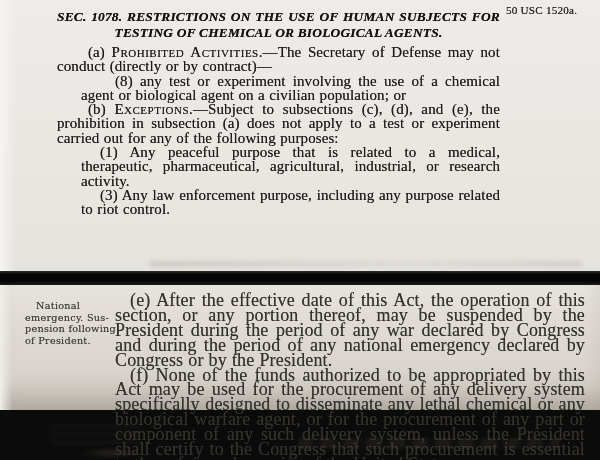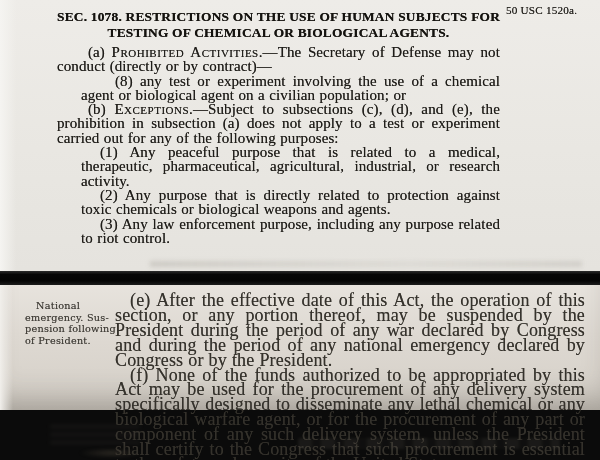--- a/index.html
+++ b/index.html
@@ -12,21 +12,21 @@
   .page-top{
     position:absolute;left:0;top:0;width:600px;height:271px;
     background:linear-gradient(180deg,#eeece8 0%,#e9e7e2 55%,#e5e3de 100%);
   }
   .page-top::before{
     content:"";position:absolute;left:0;top:0;width:16px;height:100%;
     background:linear-gradient(90deg,#f5f4f1,rgba(245,244,241,0));
   }
   .top-col{position:absolute;left:57px;top:9px;width:443px;}
   .h-line{display:block;font-weight:bold;font-size:13.4px;line-height:15.5px;
-    color:#15130f;letter-spacing:.2px;text-shadow:0 0 .45px rgba(21,19,15,.85);}
+    color:#15130f;letter-spacing:.2px;text-shadow:0 0 .45px rgba(21,19,15,.85);font-style:italic;}
   .h-line1{text-align:justify;text-align-last:justify;}
   .h-line2{text-align:center;margin-bottom:5px;}
   .sidenote{
     position:absolute;left:506px;top:4px;width:92px;
     font-size:11.2px;line-height:13px;color:#22201c;letter-spacing:.2px;
     text-shadow:0 0 .4px rgba(34,32,28,.7);
   }
   .t{
     margin:0;font-size:15px;line-height:14.3px;color:#1f1d19;
     text-align:justify;word-spacing:.6px;letter-spacing:.1px;
@@ -97,21 +97,20 @@
     <div class="sidenote">50 USC 1520a.</div>
     <div class="top-col">
       <h1 style="margin:0;font-size:inherit;">
         <span class="h-line h-line1">SEC. 1078. RESTRICTIONS ON THE USE OF HUMAN SUBJECTS FOR</span>
         <span class="h-line h-line2">TESTING OF CHEMICAL OR BIOLOGICAL AGENTS.</span>
       </h1>
       <p class="t sub"><span>(a) </span><span class="sc">Prohibited Activities</span><span>.—The Secretary of Defense may not conduct (directly or by contract)—</span></p>
       <p class="t item item-a">(8) any test or experiment involving the use of a chemical agent or biological agent on a civilian population; or</p>
       <p class="t sub"><span>(b) </span><span class="sc">Exceptions</span><span>.—Subject to subsections (c), (d), and (e), the prohibition in subsection (a) does not apply to a test or experiment carried out for any of the following purposes:</span></p>
       <p class="t item item-b">(1) Any peaceful purpose that is related to a medical, therapeutic, pharmaceutical, agricultural, industrial, or research activity.</p>
-      <p class="t item item-b">(2) Any purpose that is directly related to protection against toxic chemicals or biological weapons and agents.</p>
       <p class="t item item-b">(3) Any law enforcement purpose, including any purpose related to riot control.</p>
     </div>
     <div class="streak-top"></div>
   </section>
 
   <div class="divider"></div>
 
   <section class="page-bottom">
     <div class="mnote">
       <span class="mn mn-first">National</span>

